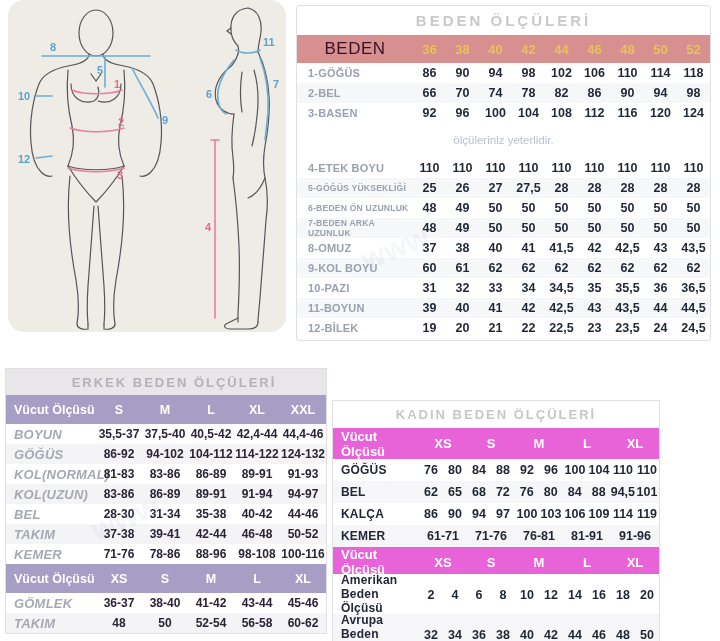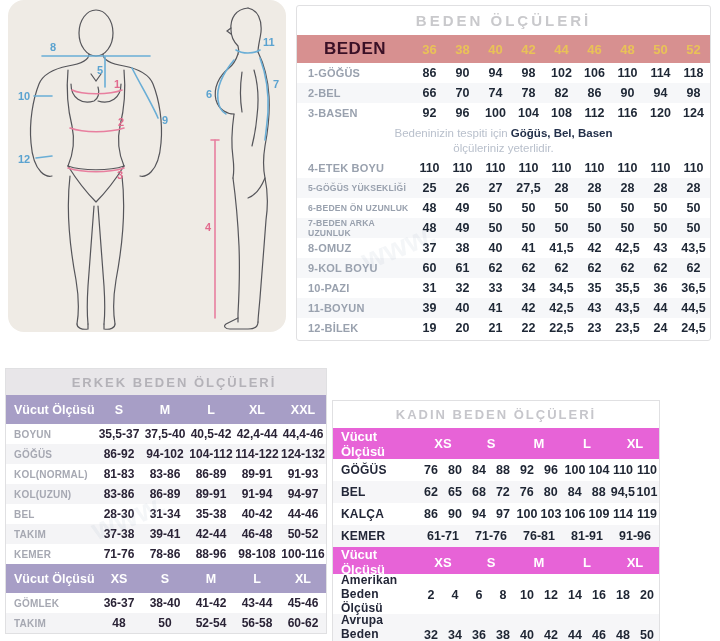--- a/index.html
+++ b/index.html
@@ -28,21 +28,21 @@
   .cell{display:flex;align-items:center;justify-content:center;}
   
   #main-table{left:296px; top:5px; width:415px; height:336px; border-radius:3px;}
   #main-table .tbl-title{height:29px; font-size:15px;}
   .main-head{
     display:grid; grid-template-columns:116px repeat(9,1fr);
     background:var(--salmon); height:28px;
   }
   .main-head .hlabel{
     display:flex;align-items:center;justify-content:center;
-    font-weight:bold; font-size:17px; color:var(--maroon); letter-spacing:.5px;
+    font-weight:normal; font-size:17px; color:var(--maroon); letter-spacing:.5px;
   }
   .main-head .cell{color:var(--gold); font-weight:bold; font-size:13px;}
   .mrow{display:grid; grid-template-columns:116px repeat(9,1fr); height:20px;}
   .mrow:nth-child(even){background:#f6f7f9;}
   .mrow .mlabel{
     display:flex;align-items:center; padding-left:11px;
     font-size:11px; font-weight:bold; color:var(--label-gray); letter-spacing:.2px;
   }
   .mrow .mlabel.small{font-size:8.6px;}
   .mrow .cell{font-size:12.5px; font-weight:600; color:var(--value-dark);}
@@ -53,21 +53,21 @@
   }
   .note-row .hl{color:#23304a; font-weight:600;}
   
   #men-table{left:5px; top:368px; width:322px; height:266px;}
   #men-table .tbl-title{height:26px; font-size:13px; letter-spacing:2px; background:#e8e6e9; color:#b4b2b8;padding-left:16px;}
   .men-head{display:grid; grid-template-columns:90px repeat(5,1fr); background:var(--purple); height:29px;}
   .men-head .hlabel{display:flex;align-items:center;padding-left:8px;color:#fff;font-weight:bold;font-size:12.5px;}
   .men-head .cell{color:#fff;font-weight:bold;font-size:12.5px;}
   .srow{display:grid; grid-template-columns:90px repeat(5,1fr); height:20px;}
   .srow:nth-child(even){background:#f4f4f6;}
-  .srow .slabel{display:flex;align-items:center;padding-left:8px;font-size:10px;font-weight:bold;color:#a6a8b2;letter-spacing:.2px;}
+  .srow .slabel{display:flex;align-items:center;padding-left:8px;font-size:13px;font-weight:bold;color:#a6a8b2;letter-spacing:.2px;font-style:italic;}
   .srow .cell{font-size:12px;font-weight:700;color:#2a2336;}
   
   #women-table{left:332px; top:400px; width:328px; height:254px;}
   #women-table .tbl-title{height:27px; font-size:13px; letter-spacing:2px; color:#c6c6cb;}
   .wom-head{display:grid; grid-template-columns:86px repeat(10,1fr); background:var(--magenta); height:31px;}
   .wom-head .hlabel{display:flex;align-items:center;padding-left:8px;color:#fff;font-weight:bold;font-size:13px;grid-column:span 1;}
   .wom-head .cell{color:#fff;font-weight:bold;font-size:13px;grid-column:span 2;}
   .wrow{display:grid; grid-template-columns:86px repeat(10,1fr); height:22px;}
   .wrow:nth-child(even){background:#f6f6f8;}
   .wrow .wlabel{display:flex;align-items:center;padding-left:8px;font-size:12px;font-weight:bold;color:#232738;letter-spacing:.2px;}
@@ -204,21 +204,20 @@
         <div class="cell">100</div>
         <div class="cell">104</div>
         <div class="cell">108</div>
         <div class="cell">112</div>
         <div class="cell">116</div>
         <div class="cell">120</div>
         <div class="cell">124</div>
       </div>
     </div>
   <div class="note-row">
-    <div><span class="dim">Bedeninizin tespiti için </span><span class="hl">Göğüs, Bel, Basen</span></div>
     <div>ölçüleriniz yeterlidir.</div>
   </div>
   <div id="main-rows-b">
       <div class="mrow">
         <div class="mlabel">4-ETEK BOYU</div>
         <div class="cell">110</div>
         <div class="cell">110</div>
         <div class="cell">110</div>
         <div class="cell">110</div>
         <div class="cell">110</div>

